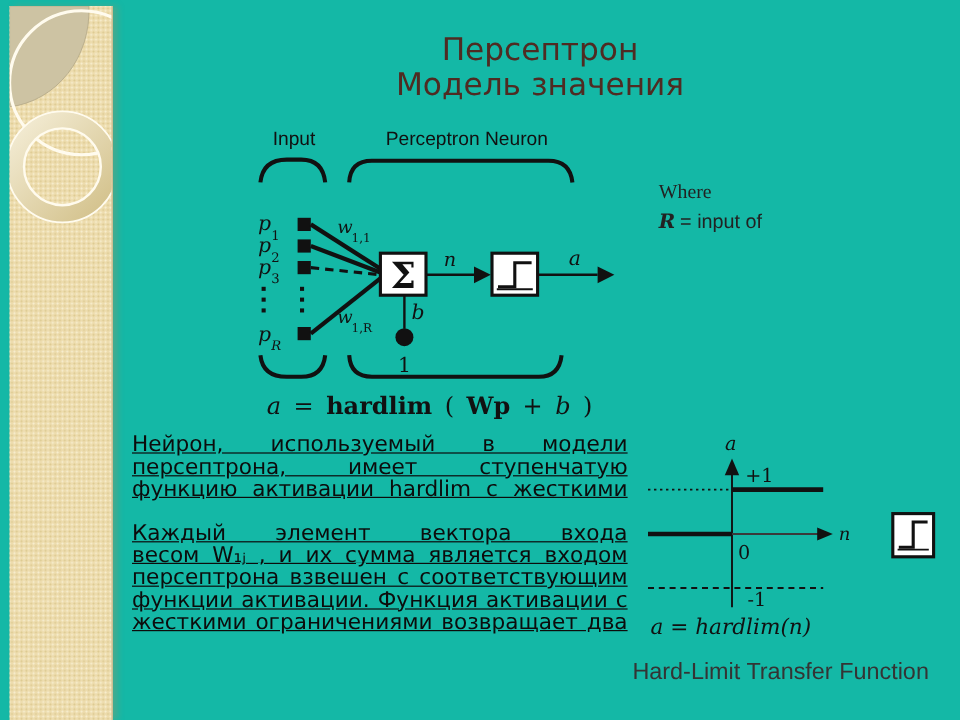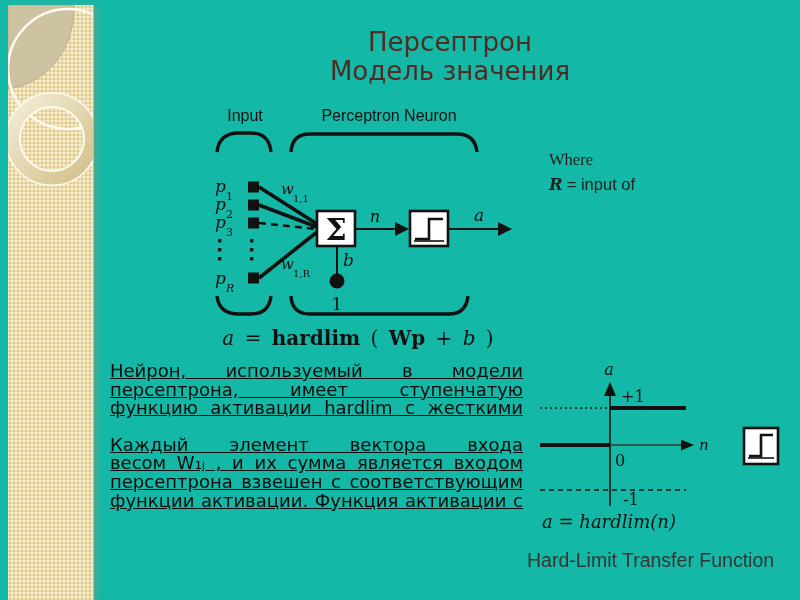--- a/index.html
+++ b/index.html
@@ -167,20 +167,21 @@
     <div class="para1">
       <div class="jline">Нейрон, используемый в модели</div>
       <div class="jline">персептрона, имеет ступенчатую</div>
       <div class="jline">функцию активации hardlim с жесткими</div>
     </div>
     <div class="para2">
       <div class="jline">Каждый элемент вектора входа</div>
       <div class="jline">весом W₁ⱼ , и их сумма является входом</div>
       <div class="jline">персептрона взвешен с соответствующим</div>
       <div class="jline">функции активации. Функция активации с</div>
+      <div class="jline">жесткими ограничениями возвращает два</div>
     </div>
   </div>
 
   <svg class="graph-svg" width="180" height="180" viewBox="0 0 180 180">
     <text class="math" x="74" y="17" font-size="16" text-anchor="middle">a</text>
 
     <line x1="75" y1="32" x2="75" y2="148" stroke="#111" stroke-width="1.6"></line>
     <path d="M69,38 L75,24 L81,38 Z" fill="#111"></path>
     <text class="roman" x="86" y="44" font-size="16">+1</text>
 

